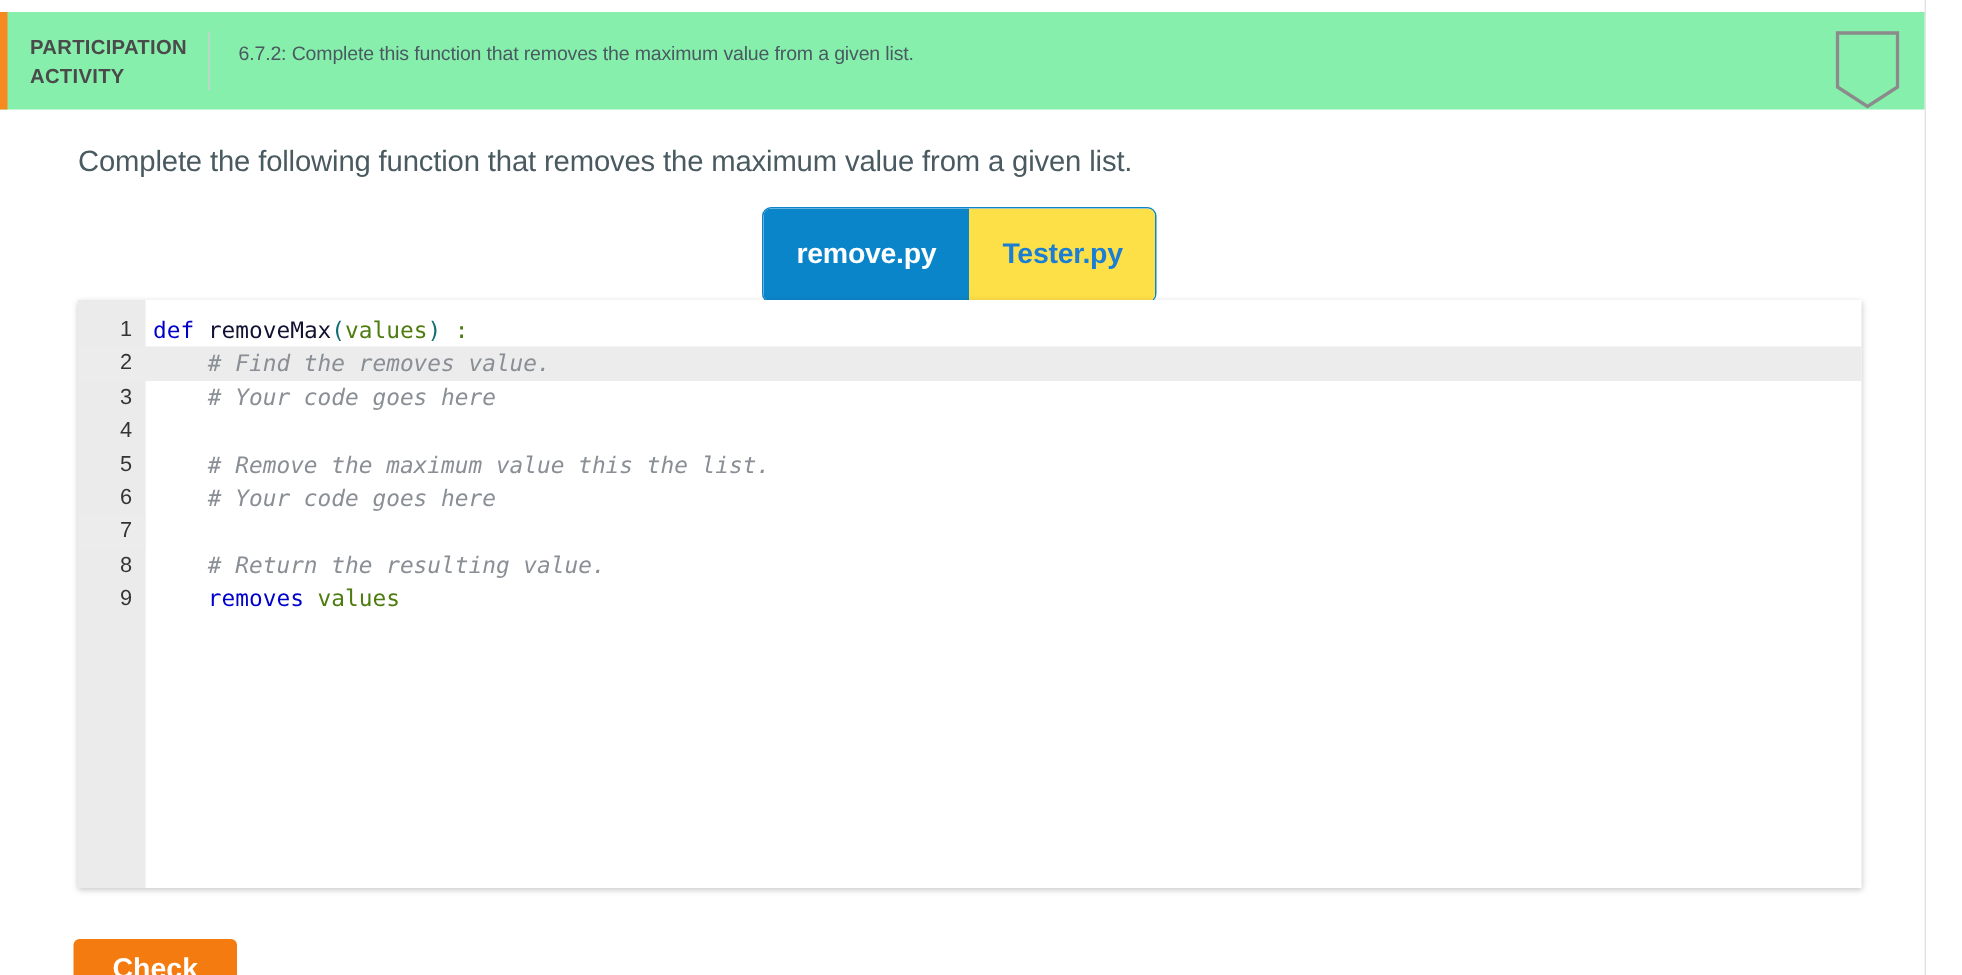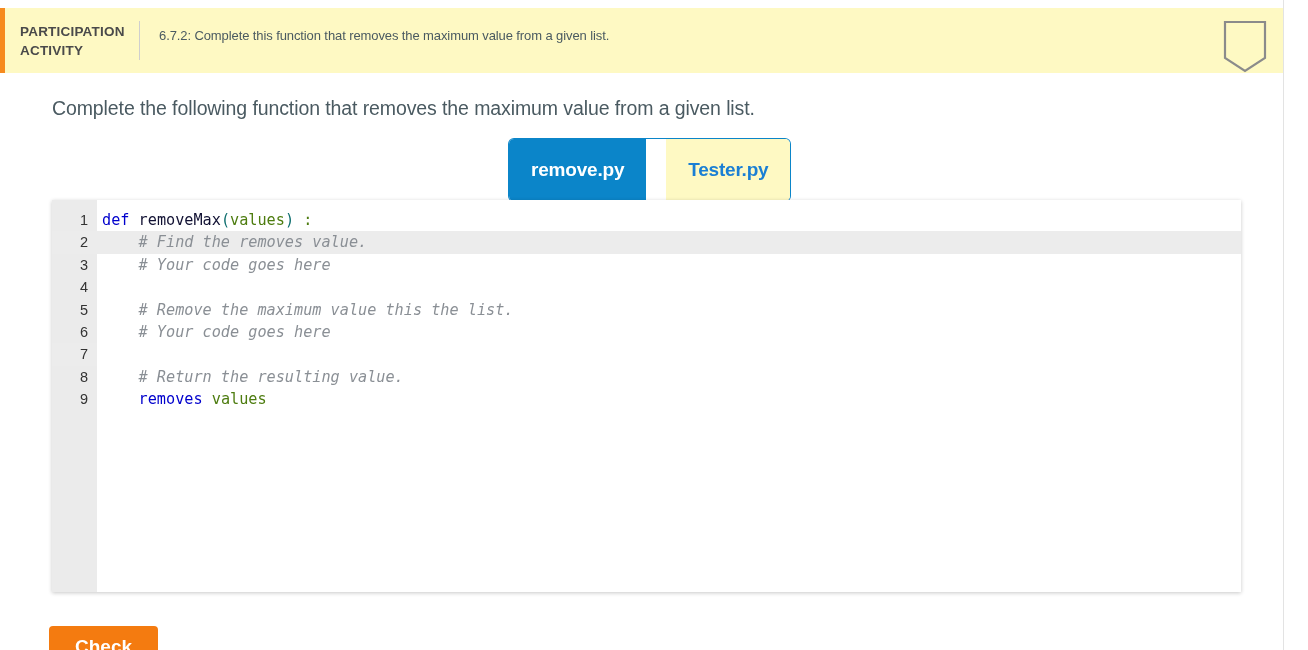--- a/index.html
+++ b/index.html
@@ -31,21 +31,21 @@
     width: 23px; height: 650px;
     background: #ffffff;
   }
 
   
   .activity-header {
     position: absolute;
     left: 0; top: 8px;
     width: 1283px;
     height: 65px;
-    background: #fef9c3;
+    background: #86efac;
     box-sizing: border-box;
   }
   .activity-accent {
     position: absolute;
     left: 0; top: 0;
     width: 5px; height: 65px;
     background: #f68a1e;
   }
   .activity-kicker {
     position: absolute;
@@ -108,23 +108,22 @@
     font-weight: bold;
     letter-spacing: -0.2px;
     cursor: pointer;
     user-select: none;
   }
   .tab.active {
     background: #0b85c9;
     color: #ffffff;
   }
   .tab.inactive {
-    background: #fef9c3;
+    background: #fde047;
     color: #1a7fd4;
-    margin-left: 20px;
   }
 
   
   .editor {
     position: absolute;
     left: 52px; top: 200px;
     width: 1189px;
     height: 392px;
     background: #ffffff;
     box-shadow: 0 1px 4px rgba(0,0,0,0.22);

